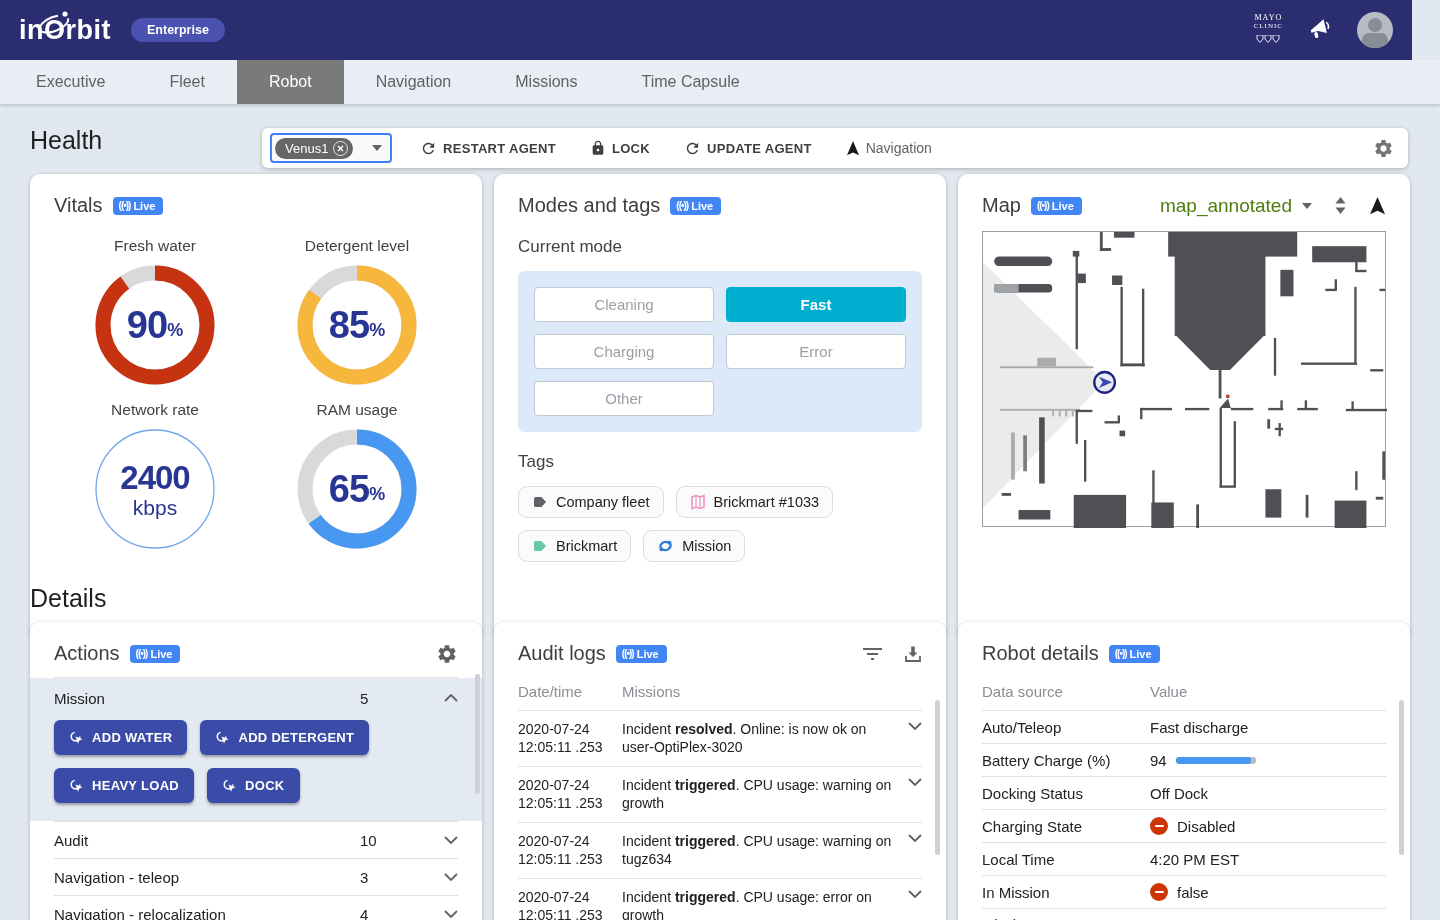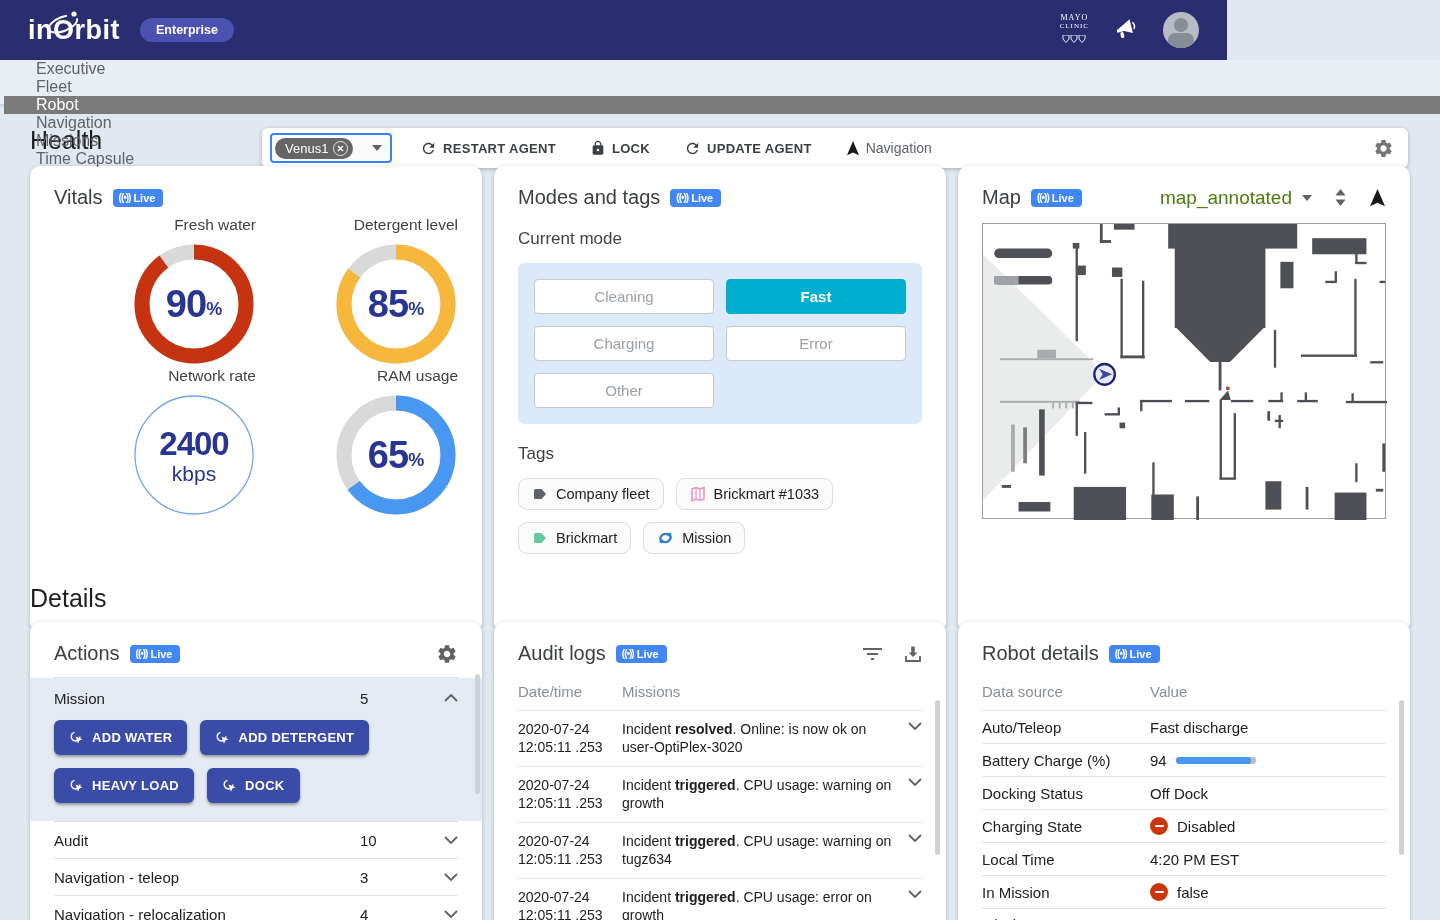--- a/index.html
+++ b/index.html
@@ -1,38 +1,38 @@
 <!DOCTYPE html>
 <html><head>
 <meta charset="utf-8">
 <style>
   * { box-sizing: border-box; }
   html,body { margin:0; padding:0; }
   body { width:1440px; height:920px; position:relative; overflow:hidden;
          background:#E2E8F0; font-family:"Liberation Sans", sans-serif; color:#212121; }
 
   
-  .topbar { position:absolute; left:0; top:0; width:1227px; height:60px; background:#2B2D71;
-            display:flex; align-items:center; padding:0 28px; }
+  .topbar { position:absolute; left:0; top:0; width:1412px; height:60px; background:#2B2D71;
+            display:flex; align-items:center; padding:0 19px; }
   .logo { display:flex; align-items:baseline; color:#fff; font-size:27px; font-weight:bold; letter-spacing:.5px; cursor:pointer; }
   .orbit-o { position:relative; display:inline-block; }
   .orbit-o svg { position:absolute; left:-7px; top:-6px; pointer-events:none; }
   .ent-badge { margin-left:20px; background:#4A51B0; color:#fff; font-size:12.5px; font-weight:bold;
                padding:5px 16px; border-radius:13px; }
   .top-right { margin-left:auto; display:flex; align-items:center; gap:24px; }
   .mayo { color:#fff; text-align:center; line-height:1; cursor:pointer; }
   .mayo .m1 { font-size:8px; letter-spacing:1px; font-family:"Liberation Serif", serif; }
   .mayo .m2 { font-size:7px; letter-spacing:1px; font-family:"Liberation Serif", serif; margin-top:1px; }
   .avatar { width:36px; height:36px; border-radius:50%; background:#B7BCC4; position:relative; overflow:hidden; cursor:pointer; }
   .avatar .head { position:absolute; left:11px; top:6px; width:14px; height:14px; border-radius:50%; background:#878D96; }
   .avatar .body { position:absolute; left:5px; top:21px; width:26px; height:16px; border-radius:7px 7px 0 0; background:#878D96; }
 
   
   .tabs { position:absolute; left:0; top:60px; width:1440px; height:44px; background:#E9EDF4;
-          display:flex; align-items:stretch; padding-left:4px; box-shadow:0 2px 3px rgba(96,115,140,.28); z-index:5;flex-direction:column; }
+          display:flex; align-items:stretch; padding-left:4px; box-shadow:0 2px 3px rgba(96,115,140,.28); z-index:5; }
   .tab { display:flex; align-items:center; padding:0 32px; font-size:16px; color:#5F6368; cursor:pointer; }
   .tab.active { background:#7A7A7A; color:#fff; }
 
   
   .section-title { position:absolute; left:30px; font-size:25px; color:#1F1F1F; }
 
   
   .toolbar { position:absolute; left:262px; top:128px; width:1146px; height:40px; background:#fff;
              border-radius:6px; box-shadow:0 1px 4px rgba(0,0,0,.25); display:flex; align-items:center; padding:0 14px 0 8px; }
   .robot-select { display:flex; align-items:center; justify-content:space-between; width:122px; height:30px;
@@ -41,34 +41,34 @@
                 border-radius:13px; padding:3px 5px 3px 10px; }
   .chip-x { width:15px; height:15px; border-radius:50%; border:1.5px solid #E8E8E8; display:flex; align-items:center; justify-content:center; }
   .tbtn { display:flex; align-items:center; gap:6px; margin-left:22px; font-size:13px; font-weight:bold;
           color:#3C4043; letter-spacing:.3px; cursor:pointer; background:none; border:none; font-family:Liberation Sans, sans-serif; }
   .tbtn.nav-btn { font-weight:normal; font-size:14px; color:#5F6368; letter-spacing:0; }
   .toolbar .gear { margin-left:auto; cursor:pointer; }
 
   
   .card { position:absolute; width:452px; background:#fff; border-radius:10px;
           box-shadow:0 1px 4px rgba(0,0,0,.22); padding:20px 24px; }
-  .row1 { top:166px; height:466px; }
+  .row1 { top:174px; height:466px; }
   .row2 { top:622px; height:352px; }
   .c1 { left:30px; } .c2 { left:494px; } .c3 { left:958px; }
   .card-head { display:flex; align-items:center; gap:10px; }
   .card-title { font-size:20px; color:#3C4043; }
   .live { background:#4285F4; color:#fff; font-size:11px; font-weight:bold; border-radius:4px;
           padding:3px 8px 3px 6px; display:inline-flex; align-items:center; gap:3px; }
   .live .bcast { font-size:10px; letter-spacing:-1px; }
   .head-spacer { margin-left:auto; display:flex; align-items:center; gap:22px; }
   .icon-btn { cursor:pointer; display:inline-flex; }
 
   
   .gauge-grid { display:flex; flex-wrap:wrap; margin-top:6px; }
-  .gauge { width:50%; display:flex; flex-direction:column; align-items:flex-end; margin-top:1px; }
+  .gauge { width:50%; display:flex; flex-direction:column; align-items:center; margin-top:14px; }
   .gauge-label { font-size:15.5px; color:#424242; margin-bottom:8px; }
   .gauge-wrap { position:relative; width:124px; height:124px; }
   .gauge-wrap svg { display:block; }
   .gauge-val { position:absolute; inset:0; display:flex; align-items:center; justify-content:center; color:#283593; }
   .gauge-val .num { font-size:38px; font-weight:600; letter-spacing:-1px; }
   .gauge-val .unit { font-size:18px; font-weight:600; margin-top:10px; }
   .circle-gauge .gauge-val { flex-direction:column; line-height:1; }
   .circle-gauge .gauge-val .num { font-size:33px; }
   .circle-gauge .gauge-val .unit { font-size:21px; font-weight:400; margin-top:3px; letter-spacing:0; }
 

